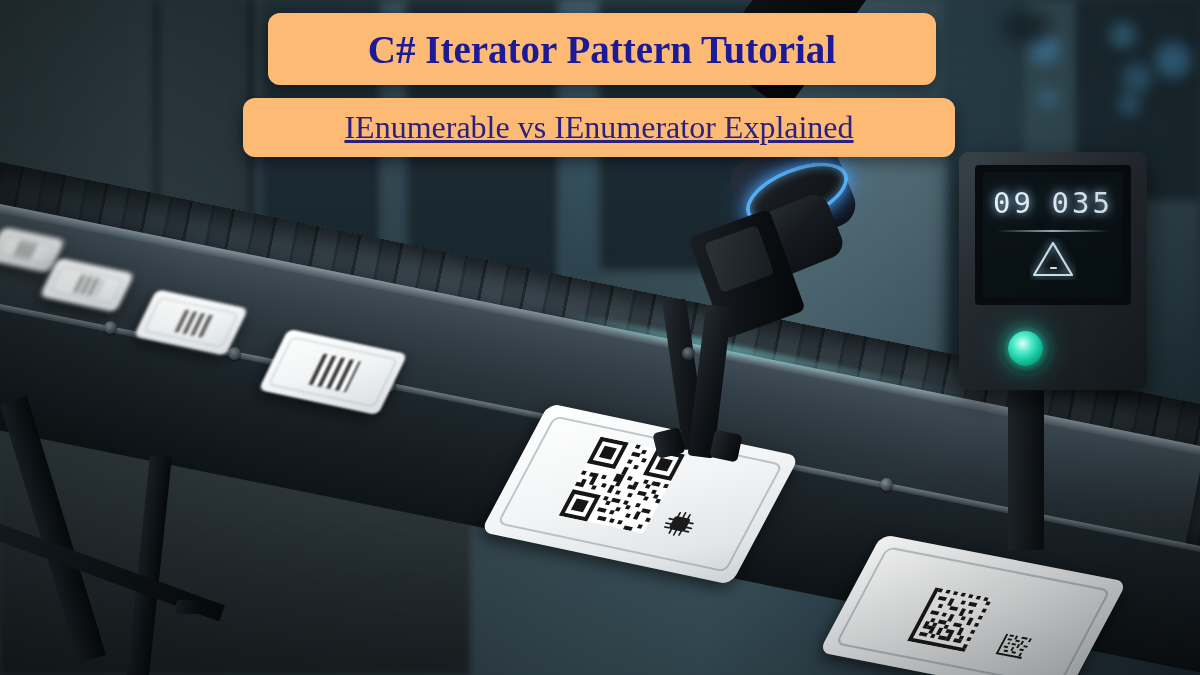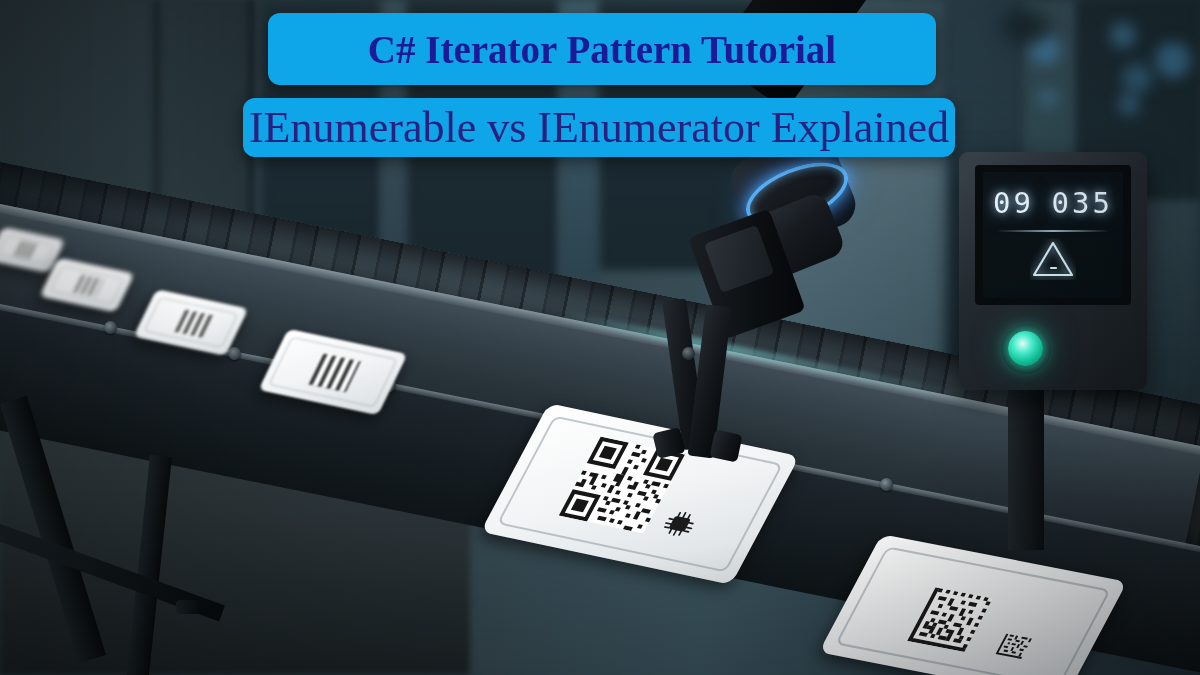--- a/index.html
+++ b/index.html
@@ -102,21 +102,21 @@
     letter-spacing:3px;}
   .panel-divider{position:absolute;height:1.5px;
     background:linear-gradient(90deg,rgba(200,230,245,0),rgba(200,230,245,.75),rgba(200,230,245,0));}
   .led{position:absolute;border-radius:50%;
     background:radial-gradient(circle at 42% 36%,#e7fffb 0%,#4df0cf 30%,#14c79e 58%,#077a60 100%);
     box-shadow:0 0 16px rgba(50,240,200,.85),0 0 34px rgba(30,210,175,.5);}
   .led-housing{position:absolute;border-radius:50%;
     background:radial-gradient(circle at 50% 40%,#2b3338,#12171b 70%,#080b0d 100%);}
 
   
-  .banner{position:absolute;background:#0ea5e9;border-radius:12px;
+  .banner{position:absolute;background:#fdba74;border-radius:12px;
     display:flex;align-items:center;justify-content:center;
     box-shadow:0 5px 16px rgba(0,0,0,.45);}
   .banner-title{color:#1c1a96;font-weight:bold;white-space:nowrap;}
   .banner-sub{color:#2a2080;white-space:nowrap;}
 
   .vignette{position:absolute;inset:0;pointer-events:none;
     background:radial-gradient(ellipse at 50% 45%,rgba(0,0,0,0) 48%,rgba(0,0,0,.38) 100%);}
 </style>
 </head>
 <body>
@@ -292,16 +292,16 @@
   <div class="led-housing" style="left:1001px;top:324px;width:50px;height:50px;"></div>
   <div class="led" style="left:1008px;top:331px;width:35px;height:35px;"></div>
 
   <div class="vignette"></div>
 
   <div class="banner" style="left:268px;top:13px;width:668px;height:72px;">
     <span class="banner-title" style="font-size:39px;">C# Iterator Pattern Tutorial</span>
   </div>
 
   <div class="banner" style="left:243px;top:98px;width:712px;height:59px;">
-    <span class="banner-sub" style="font-size:44px;">IEnumerable vs IEnumerator Explained</span>
+    <span class="banner-sub" style="font-size:32px;text-decoration:underline;">IEnumerable vs IEnumerator Explained</span>
   </div>
 
 </div>
 
 </body></html>

